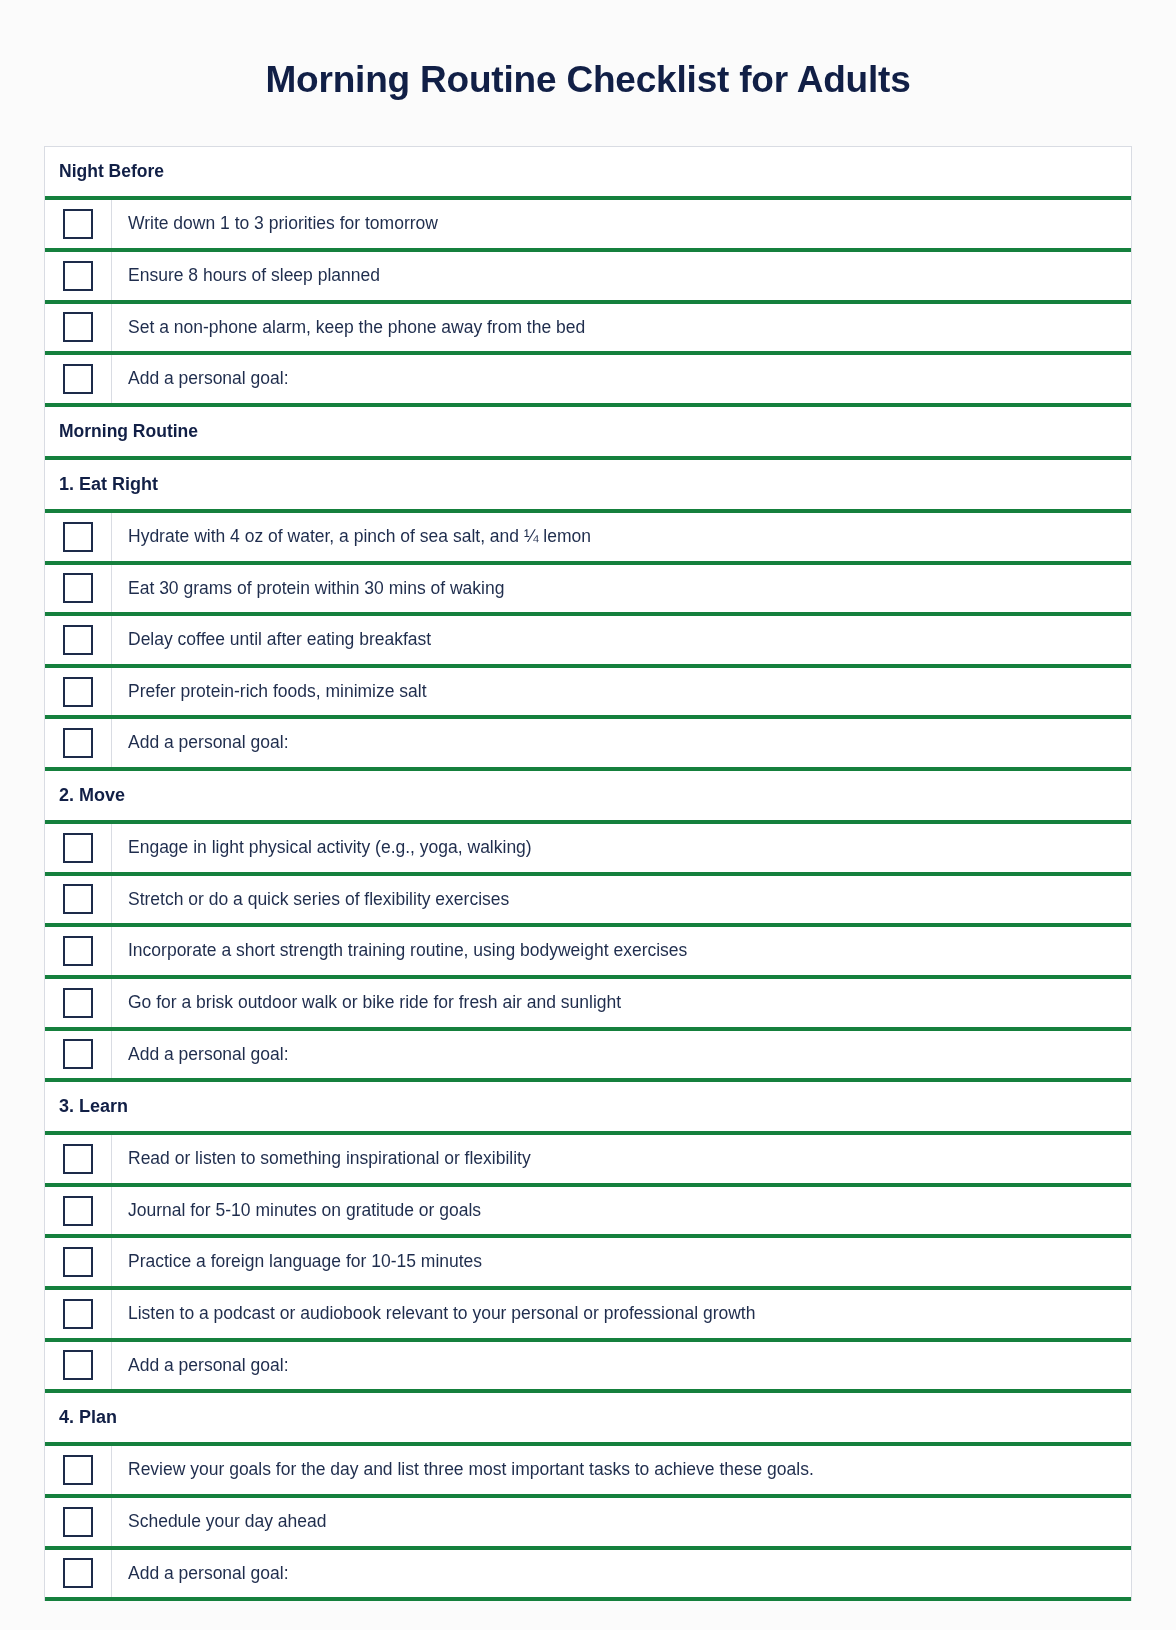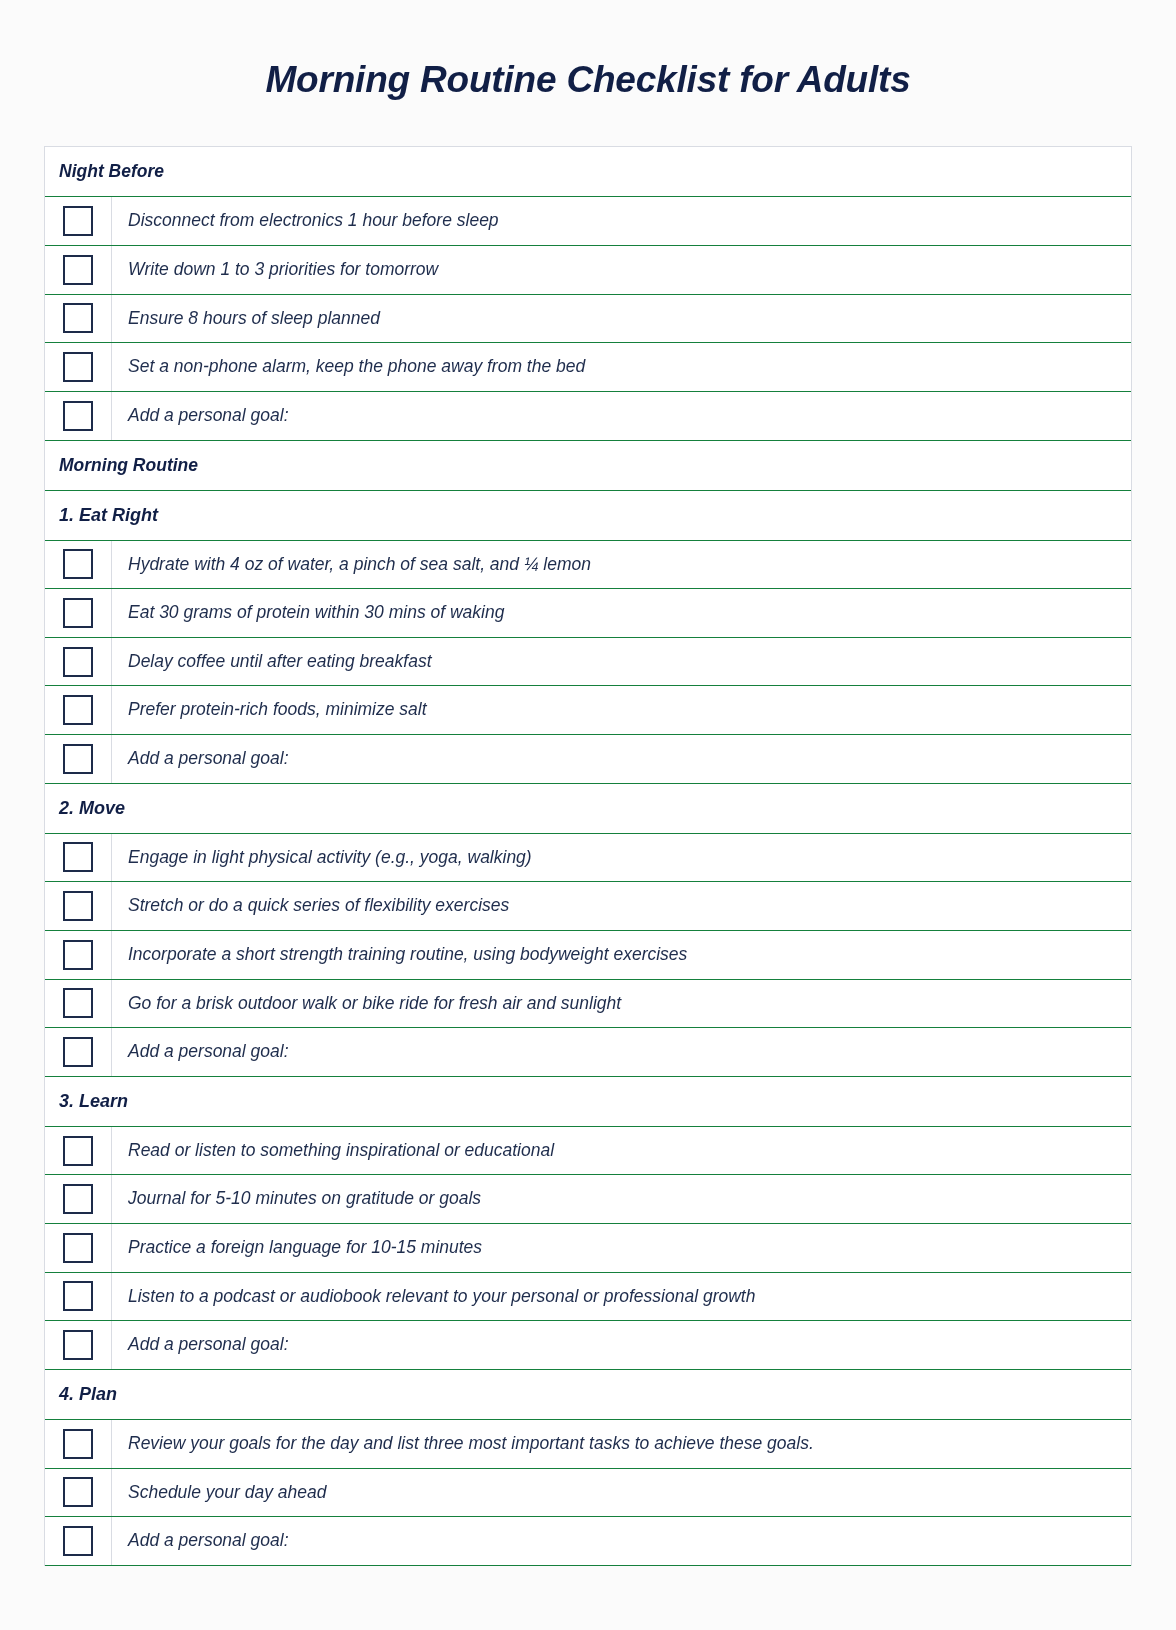--- a/index.html
+++ b/index.html
@@ -12,40 +12,39 @@
     min-height: 1630px;
     font-family: "Liberation Sans", sans-serif;
     color: #1d2b4a;
   }
   .page {
     width: 1176px;
     min-height: 1630px;
     box-sizing: border-box;
     padding: 44px 44px 0 44px;
     background: #fbfbfb;
-    font-style: italic;
   }
   .doc-title {
     text-align: center;
     font-size: 37px;
     font-weight: bold;
     color: #111f46;
     letter-spacing: -0.2px;
     margin: 14px 0 44px 0;
     line-height: 1.2;
   }
   .checklist {
     border: 1px solid #d9dce3;
     border-bottom: none;
     background: #ffffff;
   }
   .row {
     display: flex;
     align-items: stretch;
-    border-bottom: 1px solid #15803d;
+    border-bottom: 4px solid #15803d;
     min-height: 47px;
   }
   .section-head {
     padding: 14px 0 14px 14px;
     font-size: 17.5px;
     font-weight: bold;
     color: #111f46;
     display: flex;
     align-items: center;
   }
@@ -89,26 +88,20 @@
 <div class="page">
   <h1 class="doc-title">Morning Routine Checklist for Adults</h1>
   <div class="checklist">
       <div class="row">
         <div class="section-head">Night Before</div>
       </div>
       <div class="row">
         <div class="cb-cell">
           <div class="checkbox"></div>
         </div>
-        <div class="item-text">Disconnect from electronics 1 hour before sleep</div>
-      </div>
-      <div class="row">
-        <div class="cb-cell">
-          <div class="checkbox"></div>
-        </div>
         <div class="item-text">Write down 1 to 3 priorities for tomorrow</div>
       </div>
       <div class="row">
         <div class="cb-cell">
           <div class="checkbox"></div>
         </div>
         <div class="item-text">Ensure 8 hours of sleep planned</div>
       </div>
       <div class="row">
         <div class="cb-cell">
@@ -191,21 +184,21 @@
         </div>
         <div class="item-text">Add a personal goal:</div>
       </div>
       <div class="row">
         <div class="sub-head">3. Learn</div>
       </div>
       <div class="row">
         <div class="cb-cell">
           <div class="checkbox"></div>
         </div>
-        <div class="item-text">Read or listen to something inspirational or educational</div>
+        <div class="item-text">Read or listen to something inspirational or flexibility</div>
       </div>
       <div class="row">
         <div class="cb-cell">
           <div class="checkbox"></div>
         </div>
         <div class="item-text">Journal for 5-10 minutes on gratitude or goals</div>
       </div>
       <div class="row">
         <div class="cb-cell">
           <div class="checkbox"></div>

